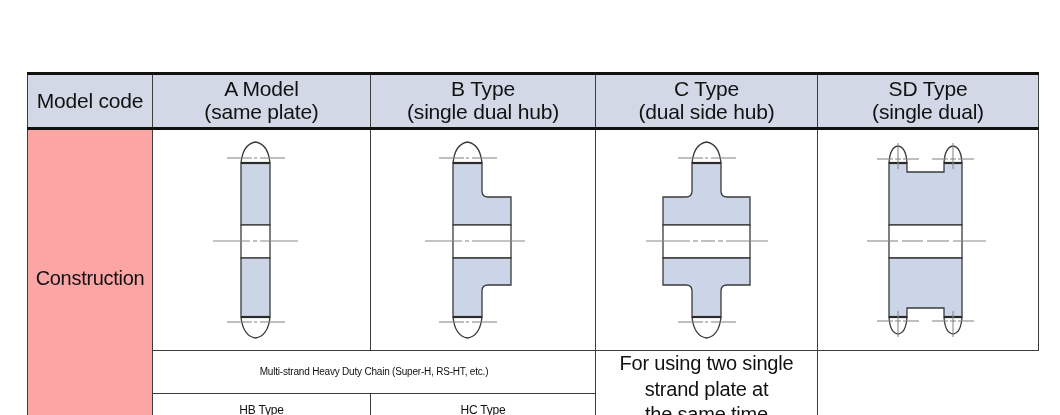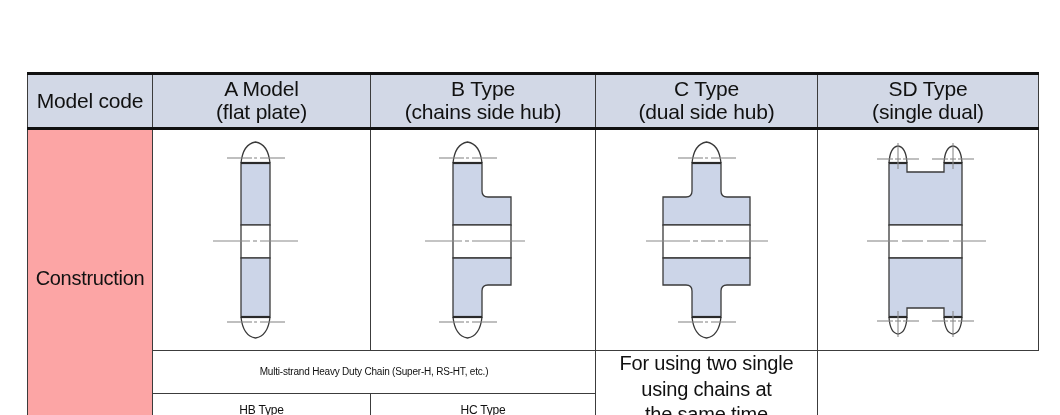--- a/index.html
+++ b/index.html
@@ -99,25 +99,25 @@
       <col style="width:225px">
       <col style="width:222px">
       <col style="width:221px">
     </colgroup>
 
     <tbody>
         <tr class="header-row">
       <td class="model-code">Model code</td>
       <td>
         <span>A Model</span><br>
-        <span>(flat plate)</span>
+        <span>(same plate)</span>
       </td>
       <td>
         <span>B Type</span><br>
-        <span>(chains side hub)</span>
+        <span>(single dual hub)</span>
       </td>
       <td>
         <span>C Type</span><br>
         <span>(dual side hub)</span>
       </td>
       <td>
         <span>SD Type</span><br>
         <span>(single dual)</span>
       </td>
     </tr>
@@ -273,21 +273,21 @@
             </g>
           </svg>
         </div>
       </td>
     </tr>
 
     <tr>
       <td class="note-wide" colspan="2">Multi-strand Heavy Duty Chain (Super-H, RS-HT, etc.)</td>
       <td class="note-sd" rowspan="2">
         <span class="sd-line">For using two single</span>
-        <span class="sd-line">using chains at</span>
+        <span class="sd-line">strand plate at</span>
         <span class="sd-line">the same time</span>
       </td>
     </tr>
 
     <tr class="footer-last">
       <td class="note-type">HB Type</td>
       <td class="note-type">HC Type</td>
     </tr>
 
   </tbody>

